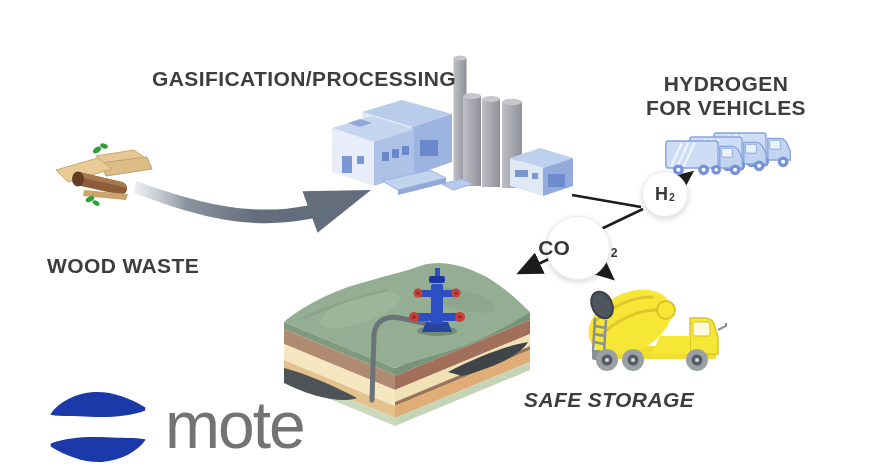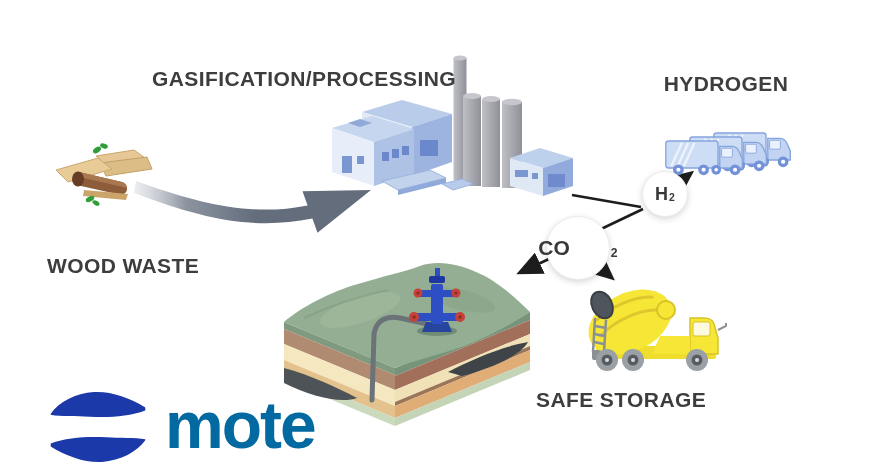--- a/index.html
+++ b/index.html
@@ -8,34 +8,34 @@
     font-family:"Liberation Sans",sans-serif;overflow:hidden;padding-left:16px;
   }
   .art{position:absolute;left:0;top:0;width:875px;height:474px;}
   .label{
     position:absolute;font-weight:bold;color:#3d3d3d;
     font-size:21px;letter-spacing:0.4px;white-space:nowrap;
   }
   .label-gasification{left:152px;top:67px;}
   .label-hydrogen{left:620px;top:72px;width:172px;text-align:center;line-height:24px;margin-left:20px;}
   .label-wood{left:47px;top:230px;margin-top:24px;}
-  .label-safe{left:536px;top:388px;}
+  .label-safe{left:524px;top:388px;font-style:italic;}
   .chip{
     position:absolute;background:#ffffff;border:1px solid #ececec;border-radius:50%;
     box-shadow:0 2px 6px rgba(0,0,0,0.16);display:flex;align-items:center;justify-content:center;
     font-weight:bold;color:#383838;z-index:3;
   }
   .chip-h2{left:642px;top:171px;width:44px;height:44px;font-size:18px;}
   .chip-co2{left:546px;top:216px;width:62px;height:62px;font-size:21px;gap:40px;}
   .chip .sub{font-size:0.58em;position:relative;top:0.38em;margin-left:1px;}
   .logo{
     position:absolute;left:48px;top:390px;display:flex;align-items:center;gap:17px;z-index:3;
   }
   .logo .wordmark{
-    color:#0369a1;font-size:66px;font-weight:bold;letter-spacing:-2px;line-height:1;
+    color:#737373;font-size:66px;font-weight:normal;letter-spacing:-2px;line-height:1;
     position:relative;top:-2px;
   }
 </style>
 </head>
 <body>
 
 <div class="canvas">
 
   <svg class="art" viewBox="0 0 875 474">
     <defs>
@@ -221,20 +221,21 @@
         <circle cx="633" cy="360" r="2" fill="#d9dcdf"></circle>
       <circle cx="697" cy="360" r="11" fill="#9aa0a5"></circle>
         <circle cx="697" cy="360" r="5.5" fill="#565c62"></circle>
         <circle cx="697" cy="360" r="2" fill="#d9dcdf"></circle>
     </g>
   </svg>
 
   <div class="label label-gasification">GASIFICATION/PROCESSING</div>
   <div class="label label-hydrogen">
     <div>HYDROGEN</div>
+    <div>FOR VEHICLES</div>
   </div>
   <div class="label label-wood">WOOD WASTE</div>
   <div class="label label-safe">SAFE STORAGE</div>
 
   <div class="chip chip-h2">
     <span>H</span>
       <span class="sub">2</span>
   </div>
   <div class="chip chip-co2">
     <span>CO</span>

